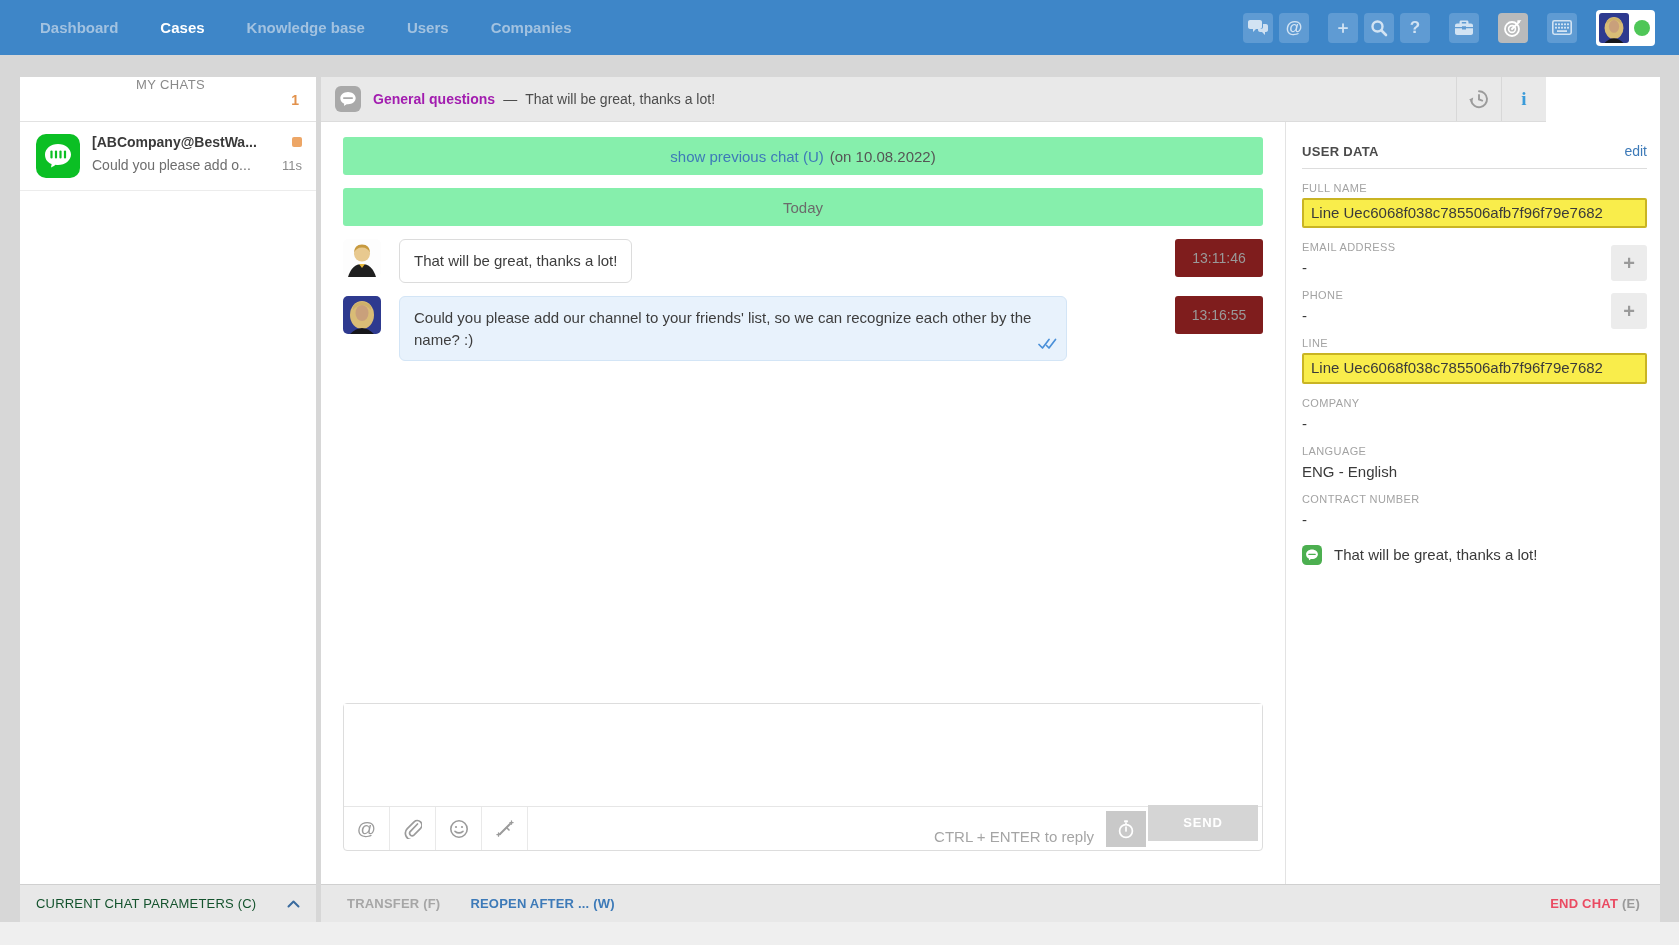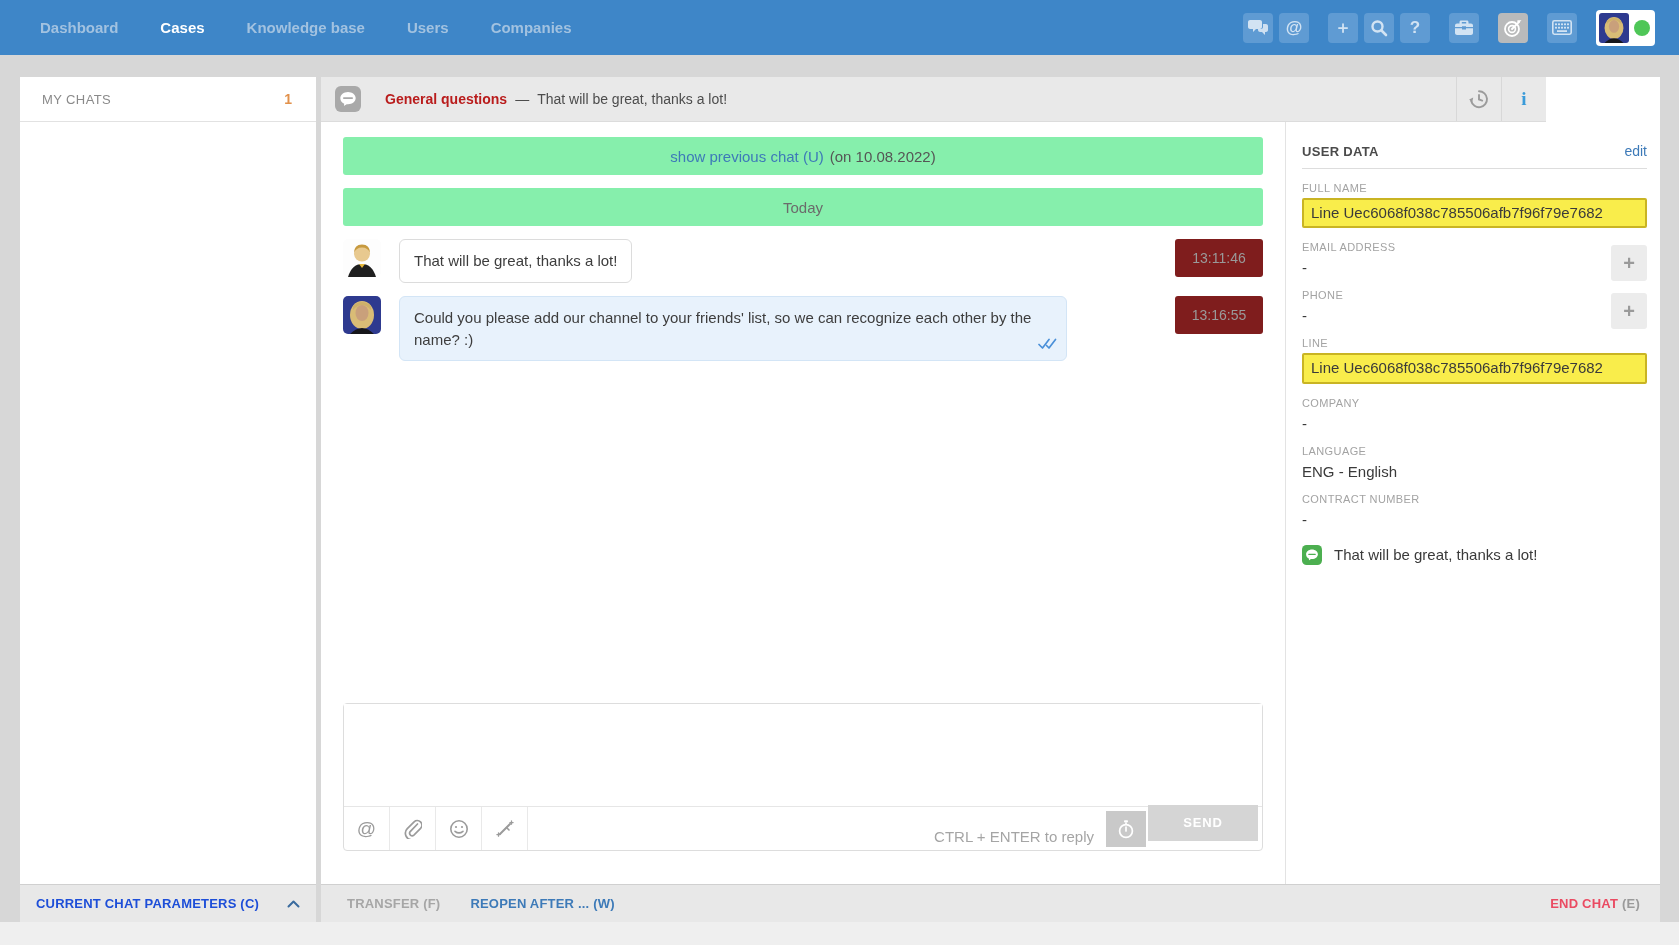--- a/index.html
+++ b/index.html
@@ -19,42 +19,42 @@
   .nav-btn .txt-ic { font-size:17px; font-weight:bold; line-height:1; }
   .gap-s { width:6px; } .gap-l { width:19px; }
   .avatar-box { height:36px; border-radius:4px; background:#ffffff; display:flex; align-items:center;
                 padding:3px; gap:5px; }
   .avatar-sm { width:30px; height:30px; border-radius:3px; overflow:hidden; display:block; }
   .status-dot { width:16px; height:16px; border-radius:50%; background:#4ec657; margin-right:2px; }
 
   
   .left-panel { position:absolute; left:20px; top:77px; width:296px; height:807px; background:#ffffff; }
   .lp-header { height:45px; border-bottom:1px solid #e2e2e2; display:flex; align-items:center;
-               padding:0 24px 0 22px; }
+               padding:0 17px 0 22px;flex-direction:column; }
   .lp-title { font-size:13px; color:#8a8a8a; letter-spacing:0.4px; }
   .lp-count { margin-left:auto; font-size:14px; font-weight:bold; color:#e2914b; }
   .chat-item { display:flex; padding:12px 14px 12px 16px; border-bottom:1px solid #ececec; cursor:pointer; }
   .chat-item-icon { width:44px; height:44px; flex:0 0 44px; }
   .chat-item-main { flex:1; margin-left:12px; overflow:hidden; }
   .chat-item-title { font-size:14px; font-weight:bold; color:#3a3a3a; white-space:nowrap; }
   .chat-item-preview { font-size:14px; color:#6e6e6e; margin-top:7px; white-space:nowrap; }
   .chat-item-side { display:flex; flex-direction:column; align-items:flex-end; margin-left:6px; }
   .unread-sq { width:10px; height:10px; border-radius:2px; background:#eda666; margin-top:3px; }
   .wait-time { font-size:13px; color:#8c8c8c; margin-top:11px; }
   .lp-footer { position:absolute; left:20px; top:884px; width:296px; height:38px; background:#e8e8e8;
                border-top:1px solid #d0d0d0; display:flex; align-items:center; padding:0 16px; cursor:pointer; }
-  .lp-footer-label { font-size:13px; font-weight:bold; color:#1d4ed8; letter-spacing:0.2px; }
+  .lp-footer-label { font-size:13px; font-weight:normal; color:#14532d; letter-spacing:0.2px; }
   .lp-footer svg { margin-left:auto; }
 
   
   .card { position:absolute; left:321px; top:77px; width:1339px; height:807px; background:#ffffff; }
   .chat-header { position:absolute; left:0; top:0; width:1225px; height:45px; background:#e9e9e9;
                  border-bottom:1px solid #dcdcdc; display:flex; align-items:center; padding-left:14px; }
   .ch-line-icon { width:26px; height:26px; }
-  .ch-topic { font-size:14px; font-weight:bold; color:#b91c1c; margin-left:24px; }
+  .ch-topic { font-size:14px; font-weight:bold; color:#a21caf; margin-left:12px; }
   .ch-sep { font-size:14px; color:#4c4c4c; margin:0 8px; }
   .ch-subject { font-size:14px; color:#4c4c4c; }
   .ch-cell { width:45px; height:44px; display:flex; align-items:center; justify-content:center;
              border-left:1px solid #d8d8d8; cursor:pointer; }
   .ch-spacer { margin-left:auto; }
   .info-i { font-size:19px; font-weight:bold; color:#3a9bd9; font-family:"Liberation Serif", serif; }
 
   
   .chat-body { position:absolute; left:0; top:45px; width:965px; height:762px; border-right:1px solid #e3e3e3;
                padding:15px 22px 0 22px; }
@@ -204,20 +204,42 @@
       </span>
       <span class="status-dot"></span>
     </div>
   </div>
 </div>
 
 <div class="left-panel">
   <div class="lp-header">
     <span class="lp-title">MY CHATS</span>
     <span class="lp-count">1</span>
+  </div>
+  <div class="chat-item">
+    <span class="chat-item-icon">
+      <svg width="44" height="44" viewBox="0 0 44 44">
+          <rect width="44" height="44" rx="10" fill="#0bbf24"></rect>
+          <path d="M22 10c7.2 0 13 4.7 13 10.5 0 5.8-5.8 10.5-13 10.5-.8 0-1.6-.1-2.4-.2-1 .7-3.3 2.3-3.9 2.5-.7.3-.6-.3-.5-.7l.4-2.6C11.4 28.7 9 25 9 20.5 9 14.7 14.8 10 22 10z" fill="#ffffff"></path>
+          <g stroke="#0bbf24" stroke-width="2.2" stroke-linecap="round">
+            <line x1="15.5" y1="17.5" x2="15.5" y2="23.5"></line>
+            <line x1="20" y1="17.5" x2="20" y2="23.5"></line>
+            <line x1="24.5" y1="17.5" x2="24.5" y2="23.5"></line>
+            <line x1="29" y1="17.5" x2="29" y2="23.5"></line>
+          </g>
+        </svg>
+    </span>
+    <div class="chat-item-main">
+      <div class="chat-item-title">[ABCompany@BestWa...</div>
+      <div class="chat-item-preview">Could you please add o...</div>
+    </div>
+    <div class="chat-item-side">
+      <span class="unread-sq"></span>
+      <span class="wait-time">11s</span>
+    </div>
   </div>
 </div>
 <div class="lp-footer">
   <span class="lp-footer-label">CURRENT CHAT PARAMETERS (C)</span>
   <svg width="13" height="8" viewBox="0 0 13 8">
       <polyline points="1.5,6.5 6.5,1.5 11.5,6.5" fill="none" stroke="#3a6b9e" stroke-width="2" stroke-linecap="round" stroke-linejoin="round"></polyline>
     </svg>
 </div>
 
 <div class="card">

